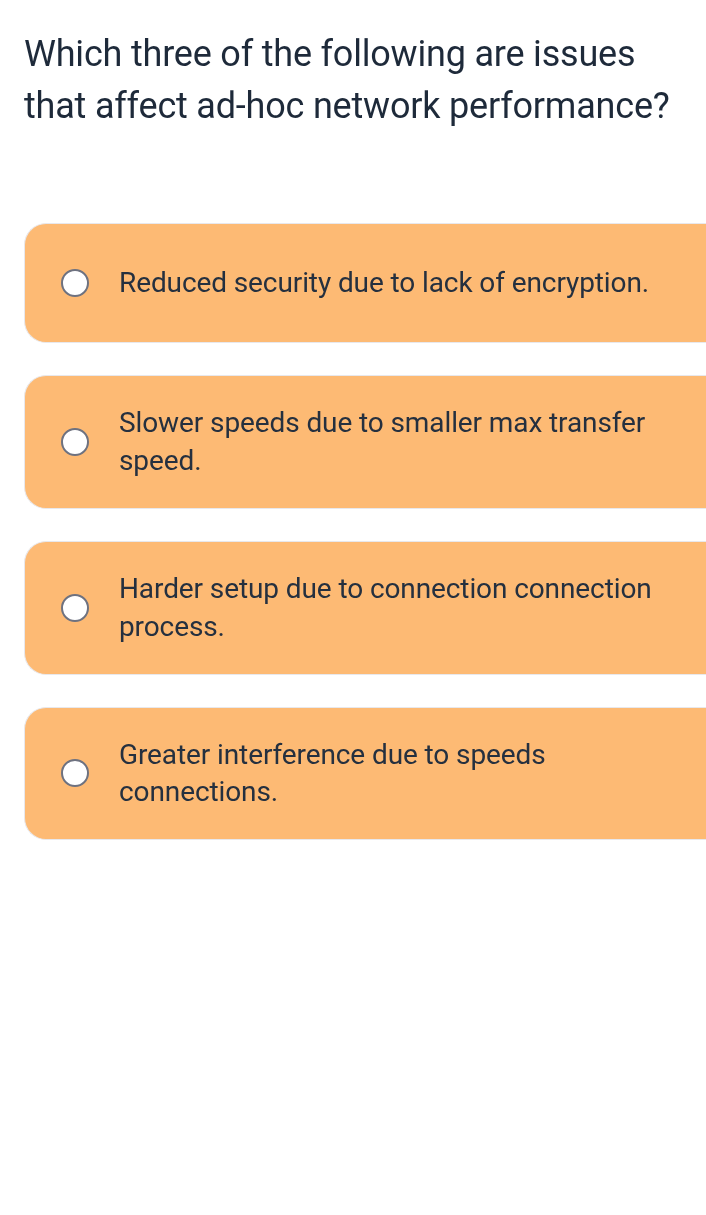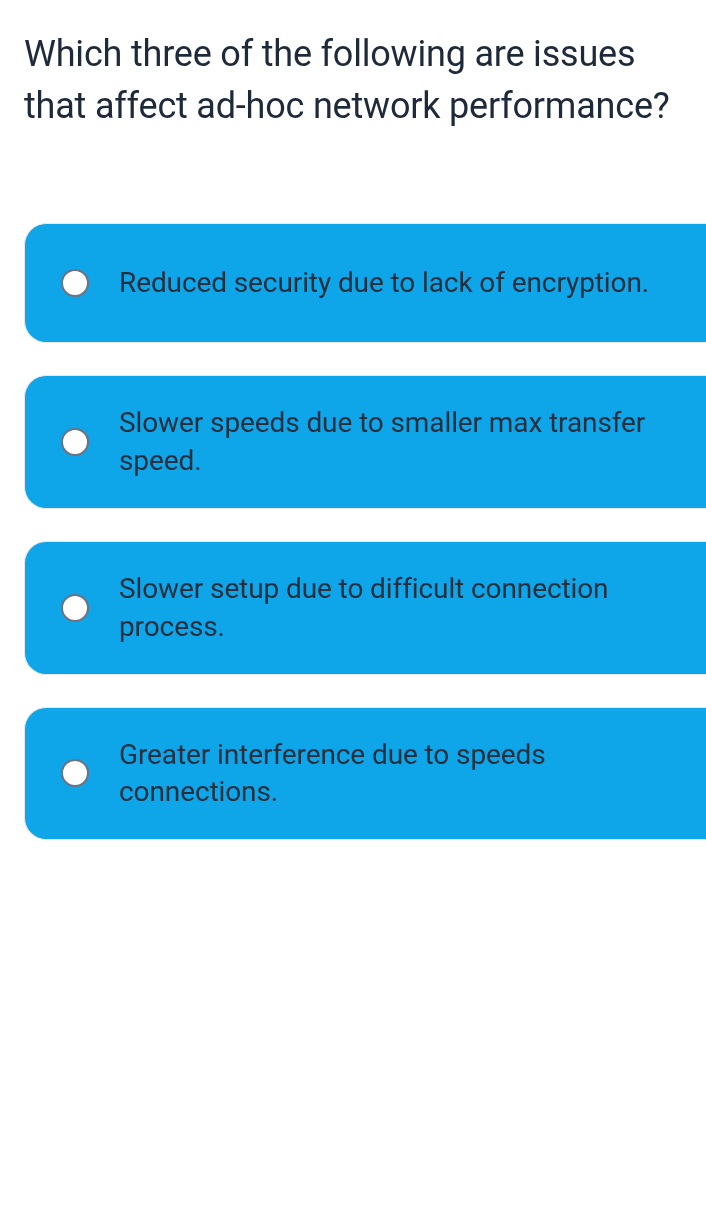--- a/index.html
+++ b/index.html
@@ -31,21 +31,21 @@
     flex-direction: column;
     gap: 32px;
   }
   .option {
     display: flex;
     align-items: center;
     border: 1px solid #e8e8ec;
     border-right: none;
     border-radius: 22px 0 0 22px;
     padding: 28px 20px 28px 36px;
-    background: #0ea5e9;
+    background: #fdba74;
     cursor: pointer;
     min-height: 120px;
   }
   .radio {
     flex: 0 0 auto;
     width: 28px;
     height: 28px;
     border: 2.5px solid #6e7280;
     border-radius: 50%;
     margin-right: 30px;
@@ -72,21 +72,21 @@
       <span class="option-text">Reduced security due to lack of encryption.</span>
     </div>
 
     <div class="option">
       <span class="radio"></span>
       <span class="option-text">Slower speeds due to smaller max transfer speed.</span>
     </div>
 
     <div class="option">
       <span class="radio"></span>
-      <span class="option-text">Slower setup due to difficult connection process.</span>
+      <span class="option-text">Harder setup due to connection connection process.</span>
     </div>
 
 
     <div class="option">
       <span class="radio"></span>
       <span class="option-text">Greater interference due to speeds connections.</span>
     </div>
 
   </div>
 </div>

